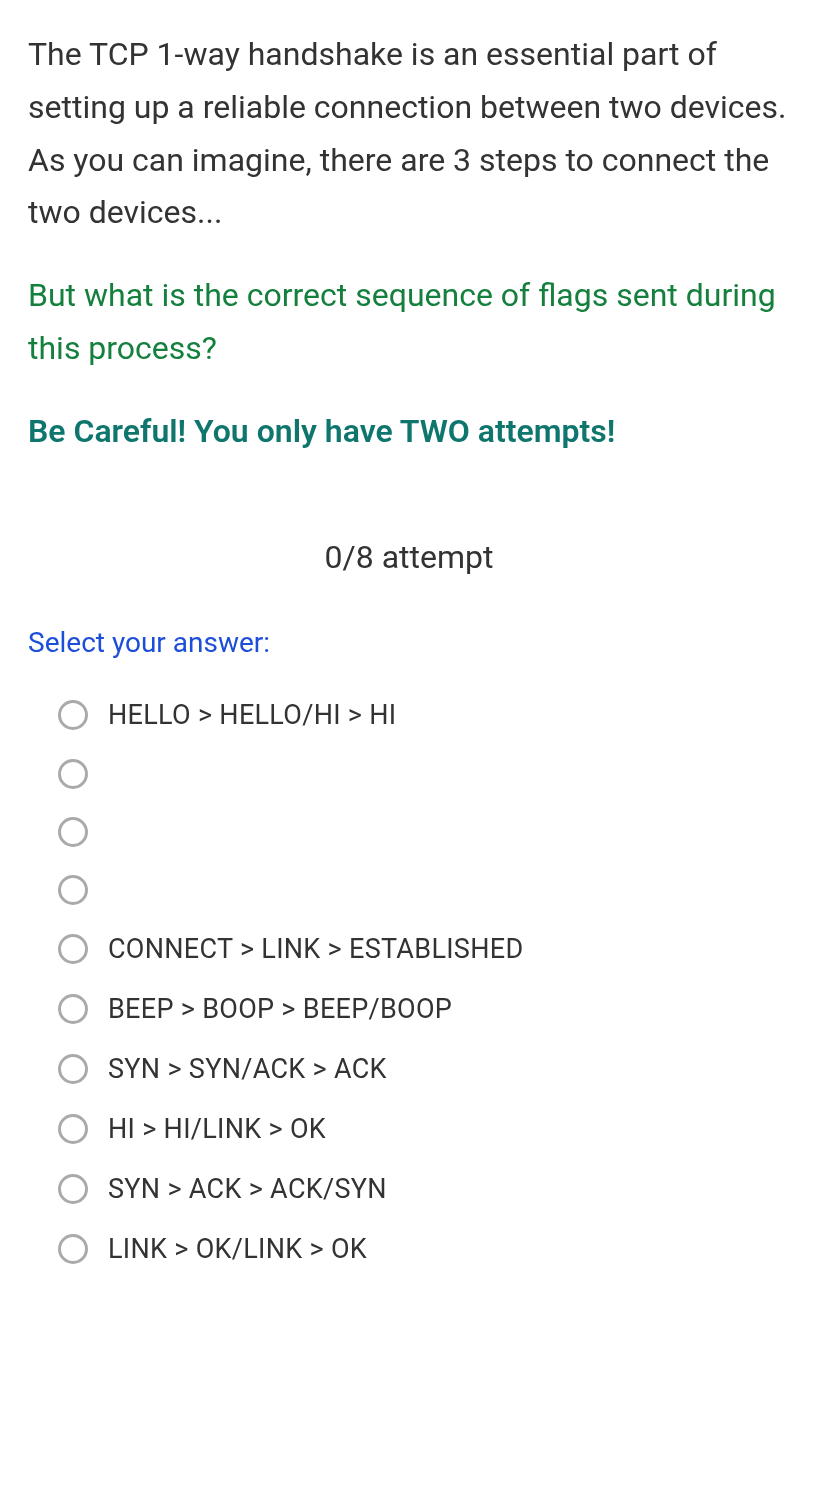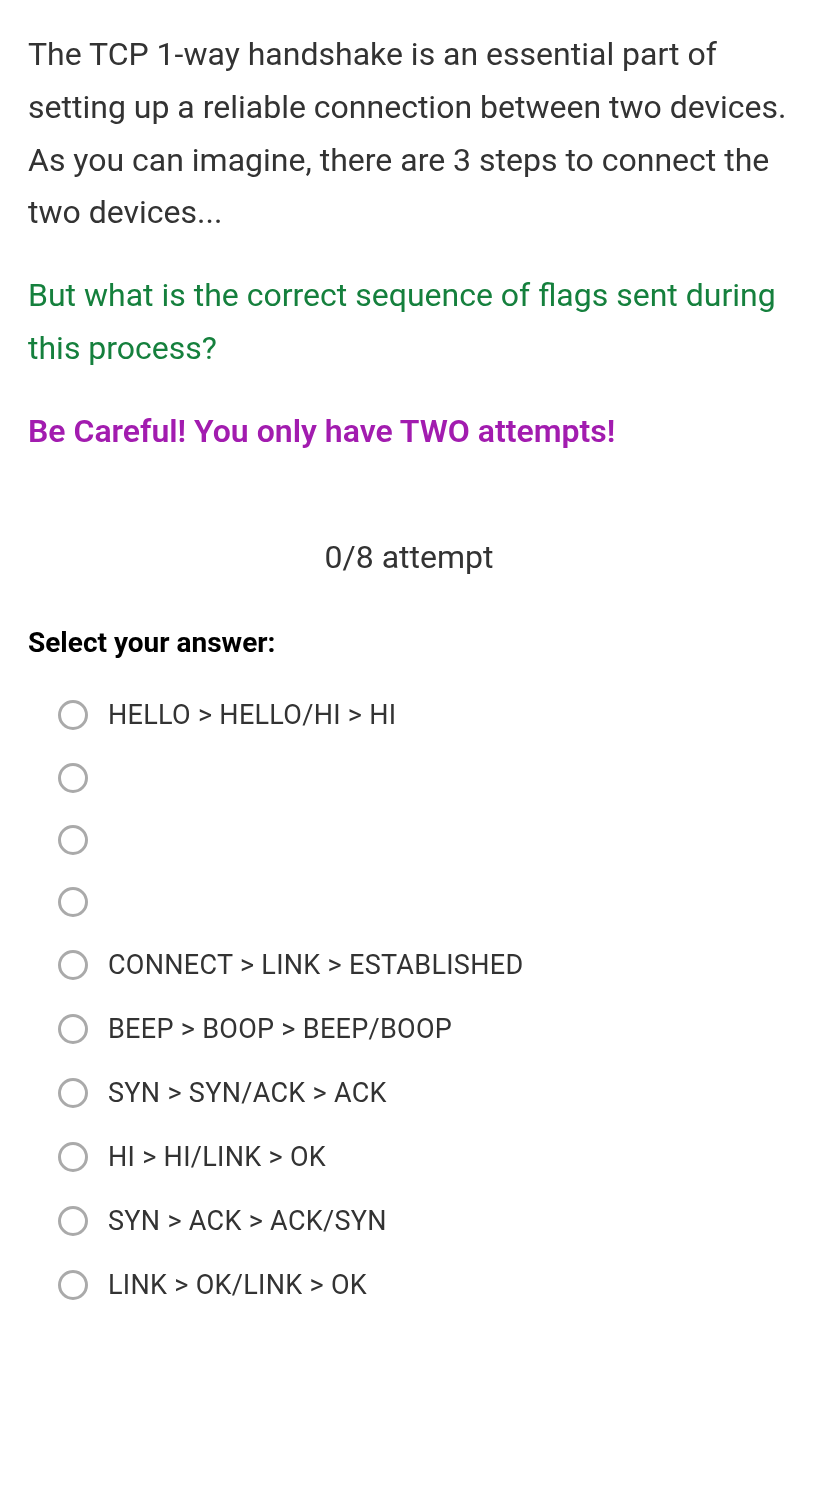--- a/index.html
+++ b/index.html
@@ -24,46 +24,45 @@
     .question {
       font-size: 32px;
       line-height: 1.65;
       color: #15803d;
       margin-bottom: 30px;
       font-weight: 400;
     }
     .warning {
       font-size: 32px;
       line-height: 1.65;
-      color: #a21caf;
+      color: #0f766e;
       font-weight: 600;
       margin-bottom: 80px;
     }
     .attempt-counter {
       font-size: 32px;
       text-align: center;
       color: #333;
       margin-bottom: 50px;
       font-weight: 400;
     }
     .select-label {
       font-size: 28px;
-      color: #000000;
+      color: #1d4ed8;
       margin-bottom: 40px;
-      font-weight: 700;
+      font-weight: 400;
     }
     .options {
       padding-left: 30px;
     }
     .option {
       display: flex;
       align-items: center;
       margin-bottom: 28px;
       cursor: pointer;
-      margin-top: 32px;
     }
     .radio {
       width: 30px;
       height: 30px;
       border: 3px solid #aaa;
       border-radius: 50%;
       margin-right: 20px;
       flex-shrink: 0;
       background: #fff;
     }

